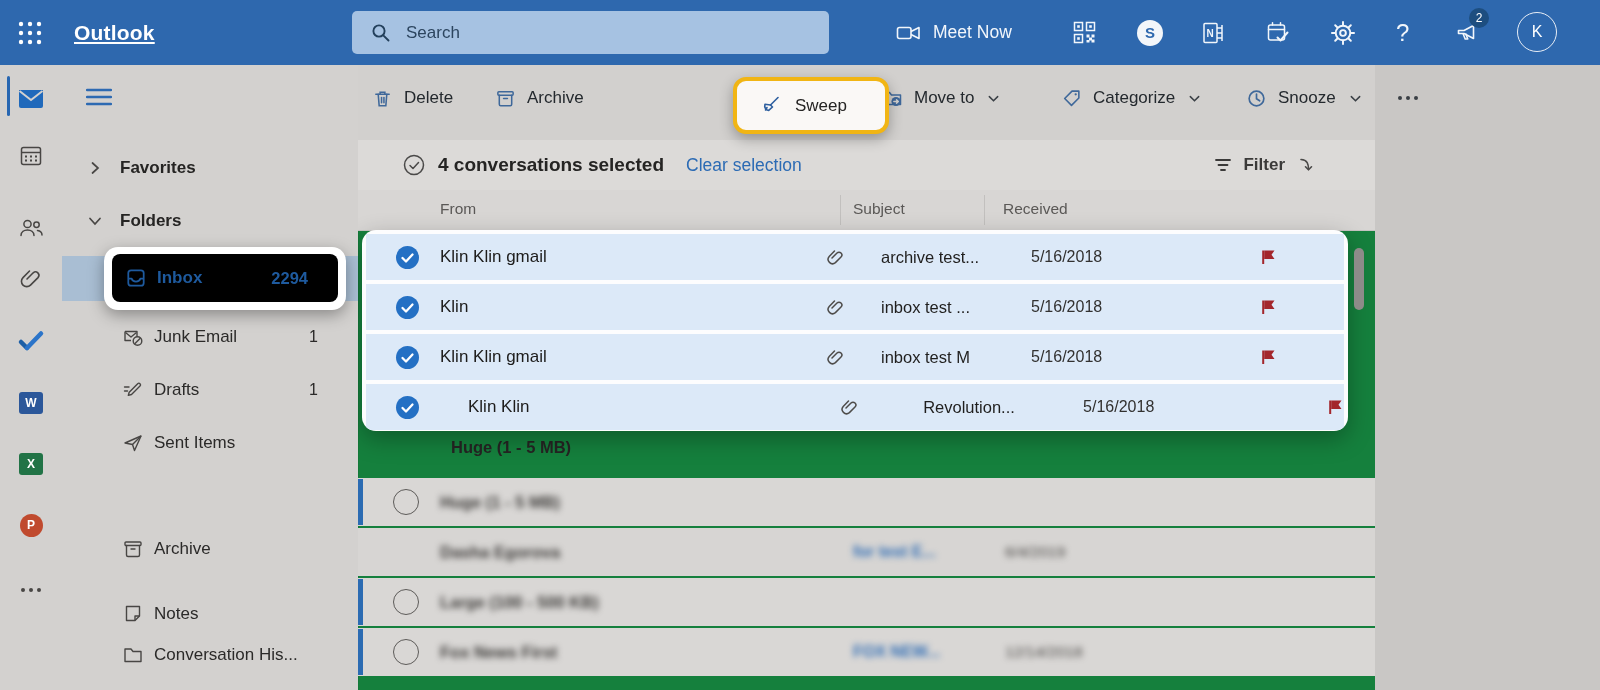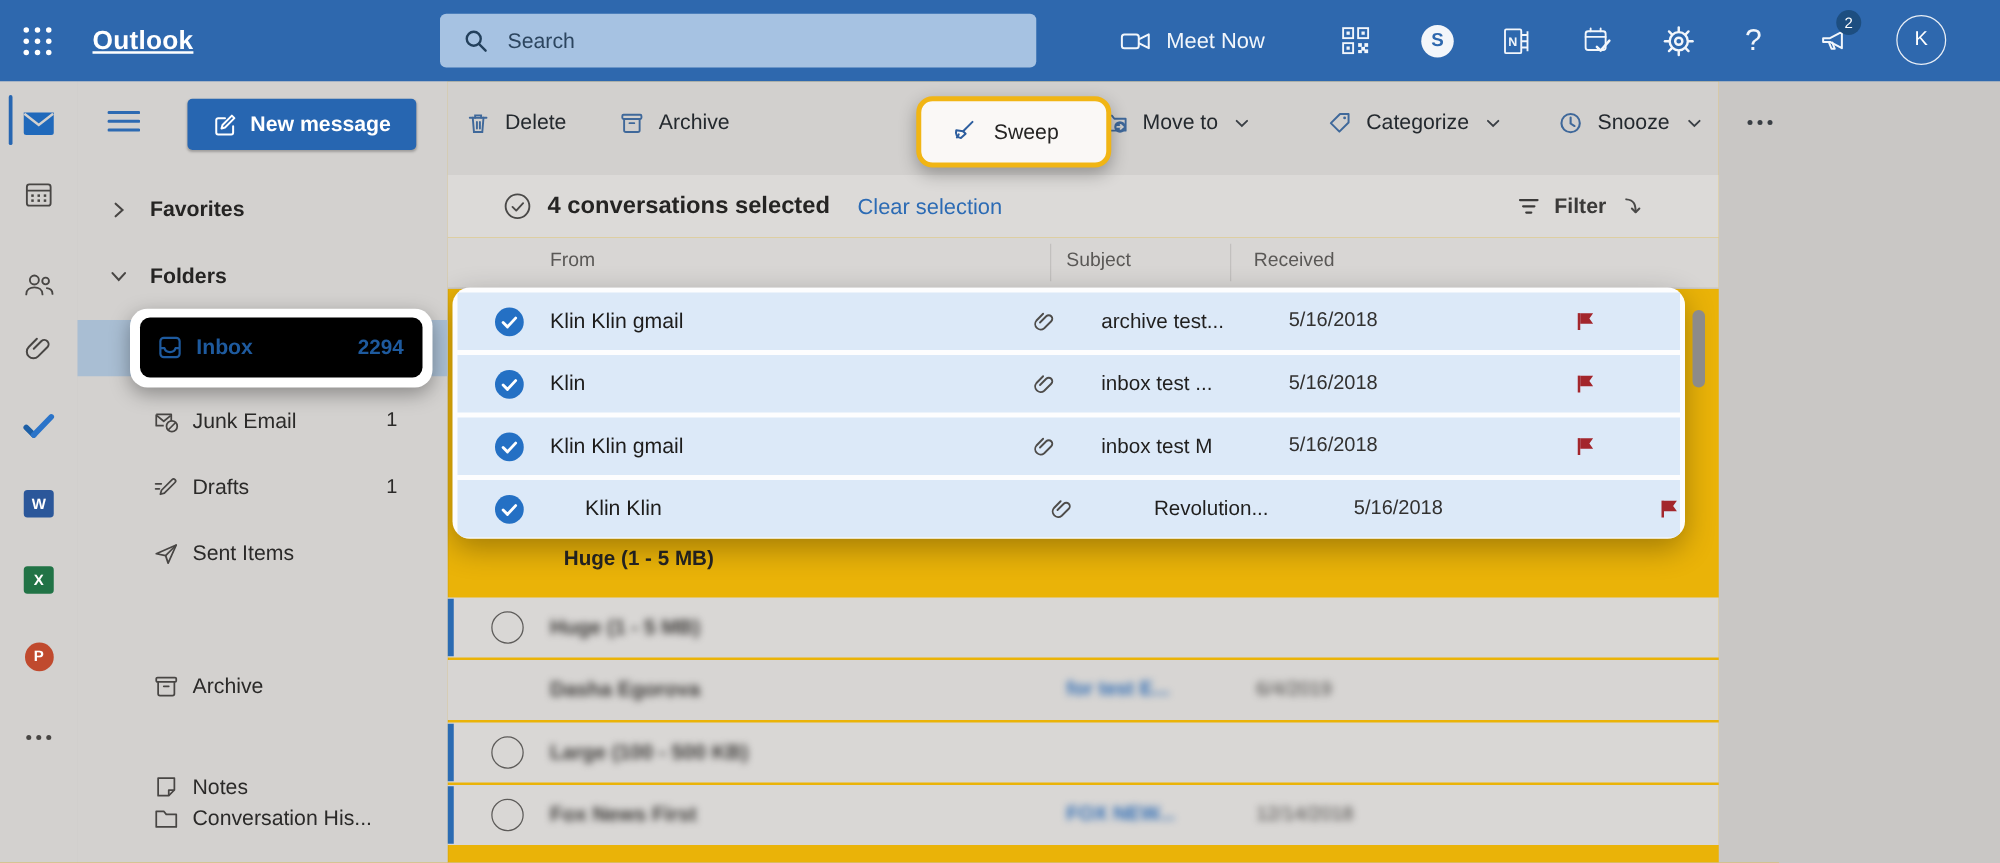--- a/index.html
+++ b/index.html
@@ -31,28 +31,28 @@
   .hamburger { left:24px; top:22px; width:26px; height:20px; cursor:pointer; }
   .newmsg { left:88px; top:14px; width:183px; height:41px; background:#2766b1; border-radius:4px; color:#fff; font-size:17px; font-weight:600; display:flex; align-items:center; justify-content:center; gap:10px; cursor:pointer; box-shadow:0 1px 2px rgba(0,0,0,.25); }
   .sectrow { left:0; width:296px; height:34px; display:flex; align-items:center; cursor:pointer; }
   .sectrow .chev { margin-left:26px; width:14px; height:14px; }
   .sectrow .lbl { margin-left:18px; font-size:17px; font-weight:700; color:#252423; }
   .sel-band { left:0; top:191px; width:296px; height:45px; background:#a9bed3; }
   .inbox-callout { left:42px; top:182px; width:242px; height:63px; background:#ffffff; border-radius:14px; box-shadow:0 5px 16px rgba(0,0,0,.35); z-index:6; }
   .inbox-inner { left:8px; top:7px; width:226px; height:48px; background:#000000; border-radius:8px; display:flex; align-items:center; cursor:pointer; }
   .inbox-inner .fl { margin-left:13px; }
   .inbox-inner .nm { margin-left:10px; font-size:17px; font-weight:600; color:#1e5a9e; }
-  .inbox-inner .ct { margin-left:auto; margin-right:15px; font-size:16.5px; font-weight:600; color:#1e5a9e; }
+  .inbox-inner .ct { margin-left:auto; margin-right:30px; font-size:16.5px; font-weight:600; color:#1e5a9e; }
   .frow { left:0; width:296px; height:53px; display:flex; align-items:center; cursor:pointer; }
   .frow .fic { margin-left:60px; width:22px; height:22px; }
   .frow .fname { margin-left:10px; font-size:17px; color:#2b2a29; white-space:nowrap; overflow:hidden; text-overflow:ellipsis; max-width:150px; }
   .frow .fcount { margin-left:auto; margin-right:40px; font-size:16px; color:#2b2a29; }
 
   
-  .listpane { left:358px; top:65px; width:1017px; height:625px; background:#eab308; box-shadow:inset 1px 0 0 rgba(0,0,0,.05); z-index:4; }
+  .listpane { left:358px; top:65px; width:1017px; height:625px; background:#15803d; box-shadow:inset 1px 0 0 rgba(0,0,0,.05); z-index:4; }
 
   
   .cmdbar { left:0; top:0; width:1017px; height:75px; background:#d2d0ce; }
   .cmd { top:0; height:66px; display:flex; align-items:center; gap:11px; cursor:pointer; color:#24292e; font-size:17px; }
   .cmd .chev { width:13px; height:13px; margin-left:2px; }
   .sweep-callout { left:375px; top:12px; width:156px; height:57px; background:#faf8f6; border:4px solid #f1b514; border-radius:13px; box-shadow:0 5px 14px rgba(0,0,0,.3); display:flex; align-items:center; gap:13px; padding-left:21px; cursor:pointer; z-index:8; font-size:17px; color:#252423; }
   .moredots { display:flex; gap:4px; }
   .moredots i { width:4px; height:4px; border-radius:50%; background:#3a3f45; }
 
   
@@ -283,29 +283,20 @@
   </div>
 
   <div class="abs folders">
     <div class="abs hamburger">
       <svg width="26" height="20" viewBox="0 0 26 20" stroke="#2d6ab2" stroke-width="2.4" stroke-linecap="round">
         <line x1="1" y1="3" x2="25" y2="3"></line>
           <line x1="1" y1="10" x2="25" y2="10"></line>
           <line x1="1" y1="17" x2="25" y2="17"></line>
       </svg>
     </div>
-    <div class="abs newmsg">
-      <span>
-        <svg width="20" height="20" viewBox="0 0 20 20" fill="none" stroke="#ffffff" stroke-width="1.6" stroke-linecap="round" stroke-linejoin="round">
-          <path d="M16.5 11 v5 a1.5 1.5 0 0 1 -1.5 1.5 H4.5 A1.5 1.5 0 0 1 3 16 V6 a1.5 1.5 0 0 1 1.5 -1.5 h5.5"></path>
-          <path d="M15.5 2.5 l2 2 L10 12 l-2.8.8.8-2.8 z"></path>
-        </svg>
-      </span>
-      <span>New message</span>
-    </div>
 
     <div class="abs sectrow" style="top:86px;">
       <span class="chev">
         <svg width="14" height="14" viewBox="0 0 14 14" fill="none" stroke="#484644" stroke-width="1.7" stroke-linecap="round">
             <polyline points="4.5,2 10,7 4.5,12"></polyline>
           </svg>
       </span>
       <span class="lbl">Favorites</span>
     </div>
     <div class="abs sectrow" style="top:139px;">
@@ -369,21 +360,21 @@
       <span class="fic">
         <svg width="22" height="22" viewBox="0 0 22 22" fill="none" stroke="#484644" stroke-width="1.4" stroke-linecap="round" stroke-linejoin="round">
           <rect x="3" y="4" width="16" height="3.5" rx="1"></rect>
             <path d="M4.5 7.5 V17 a1.5 1.5 0 0 0 1.5 1.5 h10 a1.5 1.5 0 0 0 1.5 -1.5 V7.5"></path>
             <line x1="9" y1="11" x2="13" y2="11"></line>
         </svg>
       </span>
       <span class="fname">Archive</span>
       <span class="fcount"></span>
     </div>
-    <div class="abs frow" style="top:538px;">
+    <div class="abs frow" style="top:522px;">
       <span class="fic">
         <svg width="22" height="22" viewBox="0 0 22 22" fill="none" stroke="#484644" stroke-width="1.4" stroke-linejoin="round">
           <path d="M4.5 3.5 h13 v9.5 l-4.5 4.5 h-8.5 z"></path>
             <path d="M17.5 13 h-4.5 v4.5"></path>
         </svg>
       </span>
       <span class="fname">Notes</span>
       <span class="fcount"></span>
     </div>
     <div class="abs frow" style="top:563px;">

